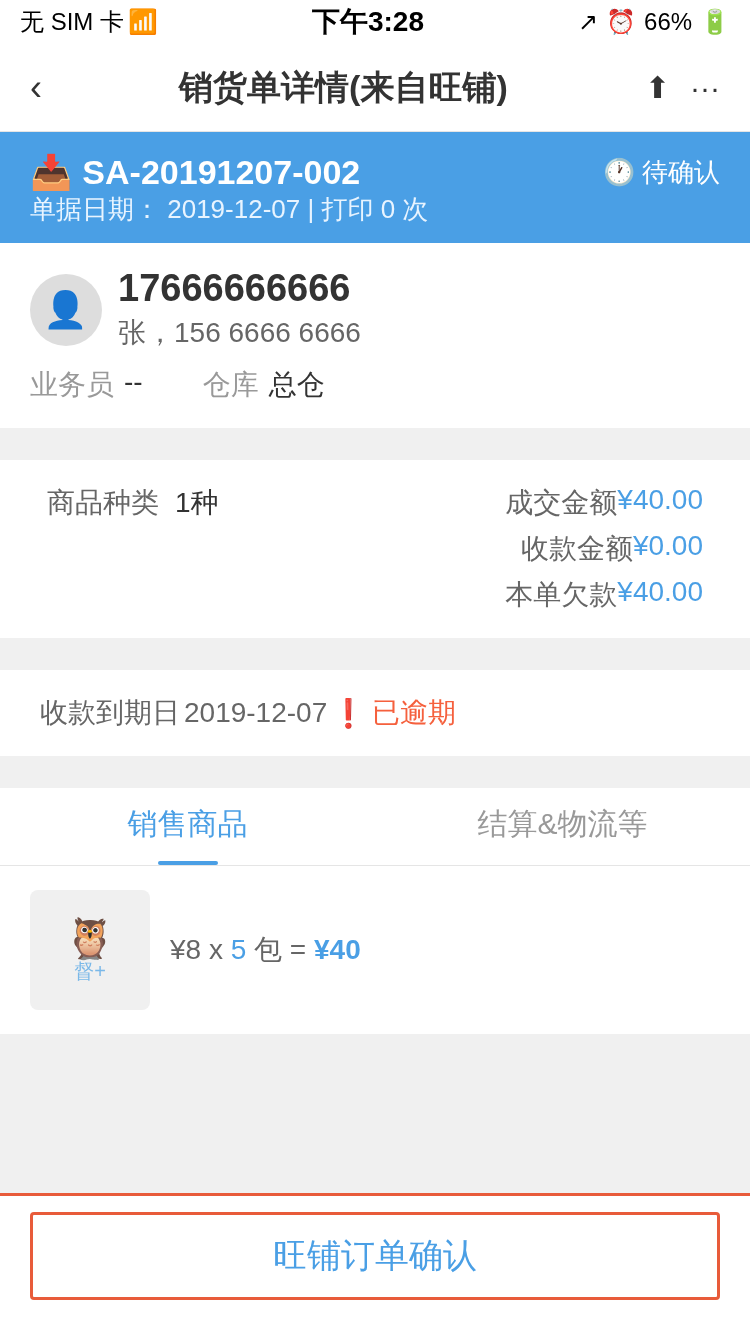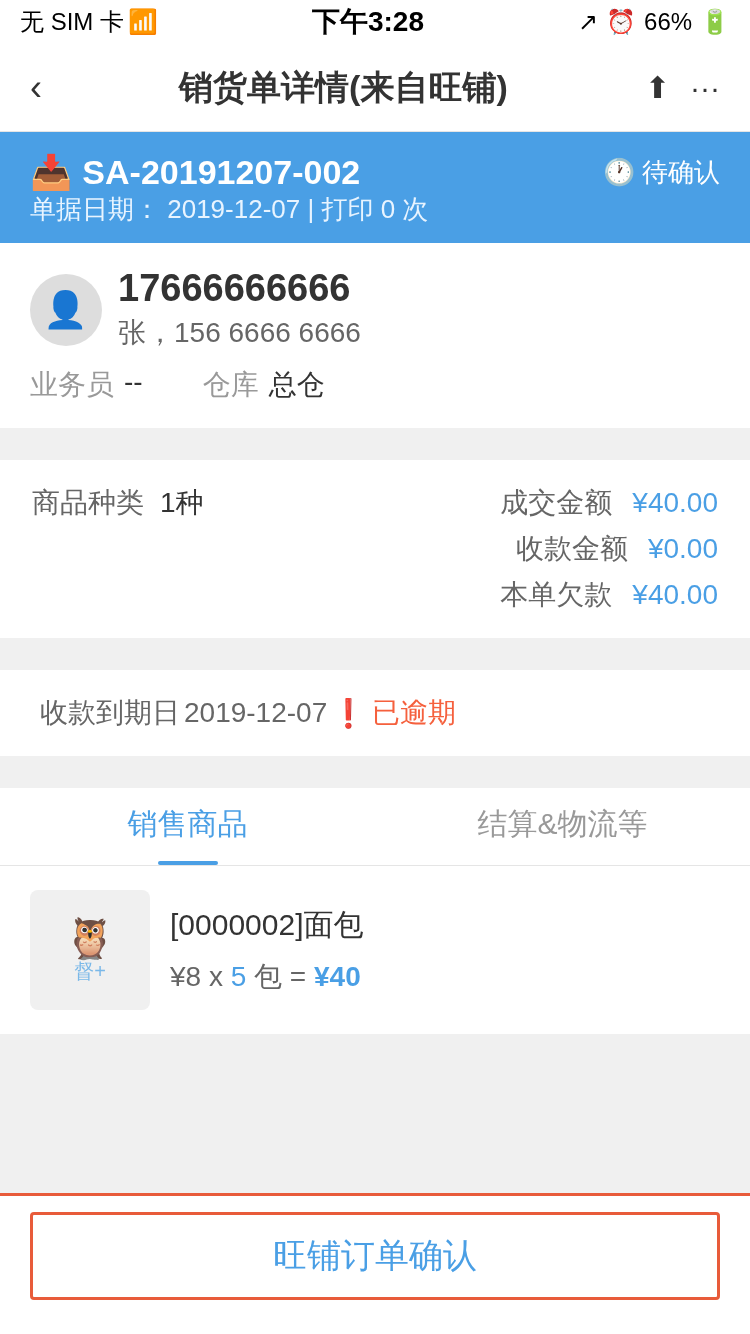--- a/index.html
+++ b/index.html
@@ -131,43 +131,41 @@
       color: #666;
       padding-left: 0;
     }
     .meta-item { display: flex; gap: 10px; }
     .meta-label { color: #999; }
     .meta-value { color: #333; }
 
     
     .stats-section {
       background: #fff;
-      padding: 24px 32px;
+      padding: 24px 47px;
       margin-bottom: 16px;
       display: flex;
       justify-content: space-between;
       align-items: flex-start;
     }
     .stats-left {
       display: flex;
       align-items: center;
       gap: 16px;
     }
     .stats-label { font-size: 28px; color: #666; }
     .stats-value { font-size: 28px; color: #333; }
     .stats-right {
       display: flex;
       flex-direction: column;
       align-items: flex-end;
       gap: 8px;
     }
     .stats-row {
       display: flex;
-      gap: 20px;
-      align-items: center;
       font-size: 28px;
     }
     .stats-row .label { color: #666; }
     .stats-row .amount { color: #4a9fe5; font-weight: 500; }
 
     
     .due-section {
       background: #fff;
       padding: 24px 40px;
       margin-bottom: 16px;
@@ -414,21 +412,20 @@
   </div>
 </div>
 
 <div class="product-section">
   <div class="product-item">
     <div class="product-thumb">
       <span class="brand-icon">🦉</span>
       <span class="brand-sub">督+</span>
     </div>
     <div class="product-info">
-      <div class="product-name">[0000002]面包</div>
       <div class="product-price-row">
         <span>¥8</span>
         <span> x </span>
         <span class="qty">5</span>
         <span>包</span>
         <span> = </span>
         <span class="total">¥40</span>
       </div>
     </div>
   </div>

